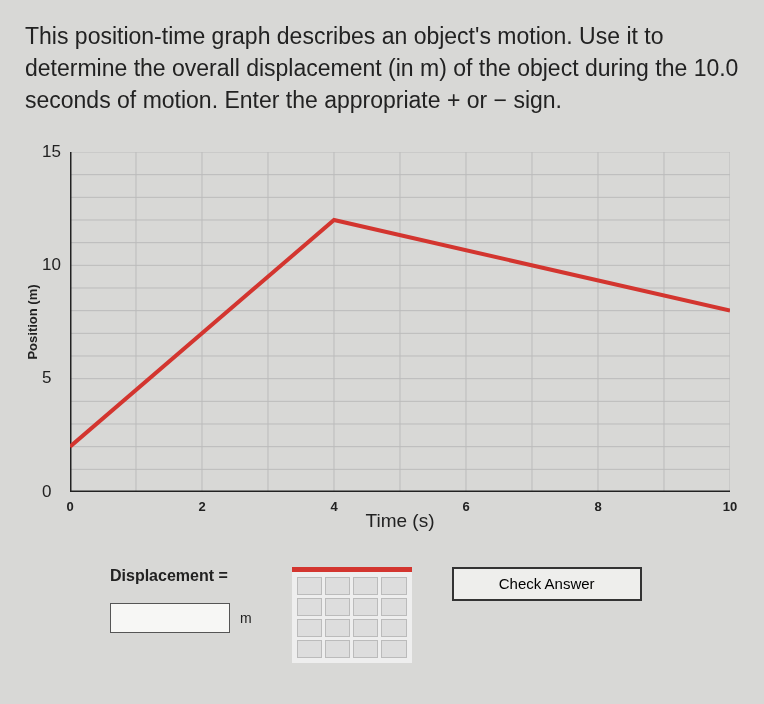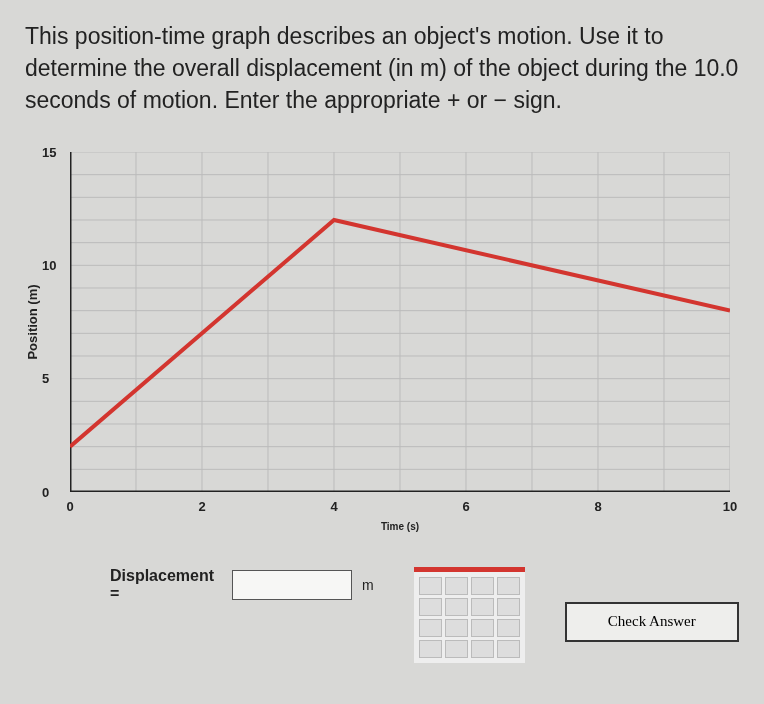--- a/index.html
+++ b/index.html
@@ -26,34 +26,34 @@
     transform: translate(-50%,-50%) rotate(-90deg);
     font-size: 13px;
     font-weight: bold;
     white-space: nowrap;
   }
   .xlabel {
     position: absolute;
     bottom: -40px;
     left: 50%;
     transform: translateX(-50%);
-    font-size: 10px;
-    font-weight: bold;
+    font-size: 19px;
+    font-weight: normal;
   }
-  .tick-y { position: absolute; left: -28px; font-size: 13px; font-weight: bold; transform: translateY(-50%); }
+  .tick-y { position: absolute; left: -28px; font-size: 17px; font-weight: normal; transform: translateY(-50%); }
   .tick-x { position: absolute; bottom: -22px; font-size: 13px; font-weight: bold; transform: translateX(-50%); }
   svg.plot { position: absolute; left: 0; top: 0; }
   .answer-row {
     margin-top: 75px;
     margin-left: 85px;
     display: flex;
     align-items: flex-start;
     gap: 40px;
   }
-  .disp-block { display: flex; flex-direction: row; gap: 18px; }
+  .disp-block { display: flex; flex-direction: column; gap: 18px; }
   .disp-label { font-weight: bold; font-size: 16px; }
   .input-row { display: flex; align-items: center; gap: 10px; }
   .answer-input {
     width: 120px; height: 30px;
     border: 1px solid #555;
     background: #f7f7f5;
     padding: 2px 6px;
     font-size: 14px;
   }
   .unit { font-size: 14px; }
@@ -68,29 +68,27 @@
   }
   .keypad .key {
     height: 18px;
     background: #ddd;
     border: 1px solid #bbb;
     font-size: 9px;
     display:flex; align-items:center; justify-content:center;
     color:#777;
   }
   .check-btn {
-    margin-top: 35px;
     width: 190px;
-    height: 40px;
+    height: 34px;
     background: #eeeeec;
     border: 2px solid #333;
     font-size: 15px;
     font-weight: 500;
     cursor: pointer;
-    font-family: Liberation Serif, serif;
   }
 </style>
 </head>
 <body>
 
 <div class="question">This position-time graph describes an object's motion. Use it to determine the overall displacement (in m) of the object during the 10.0 seconds of motion. Enter the appropriate + or − sign.</div>
 
 <div class="chart-area">
   <div class="ylabel">Position (m)</div>
   <div class="xlabel">Time (s)</div>

